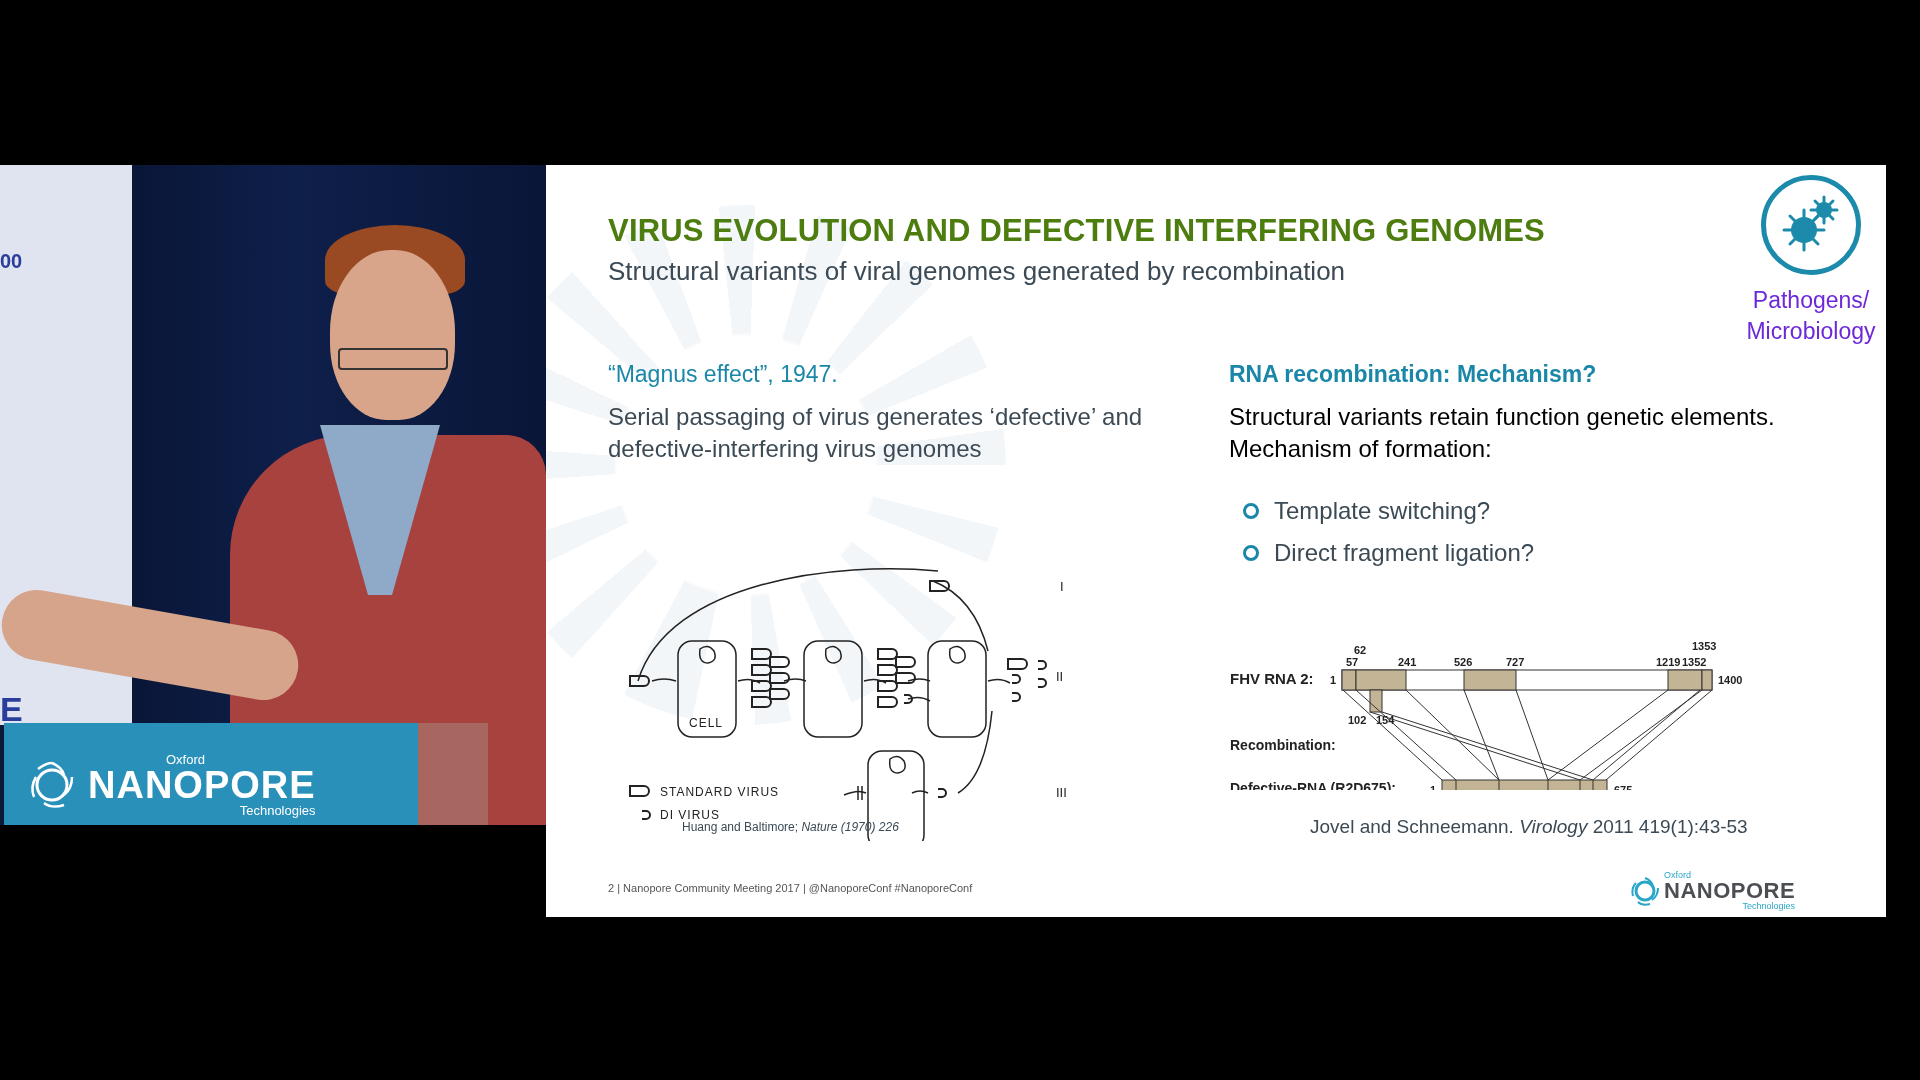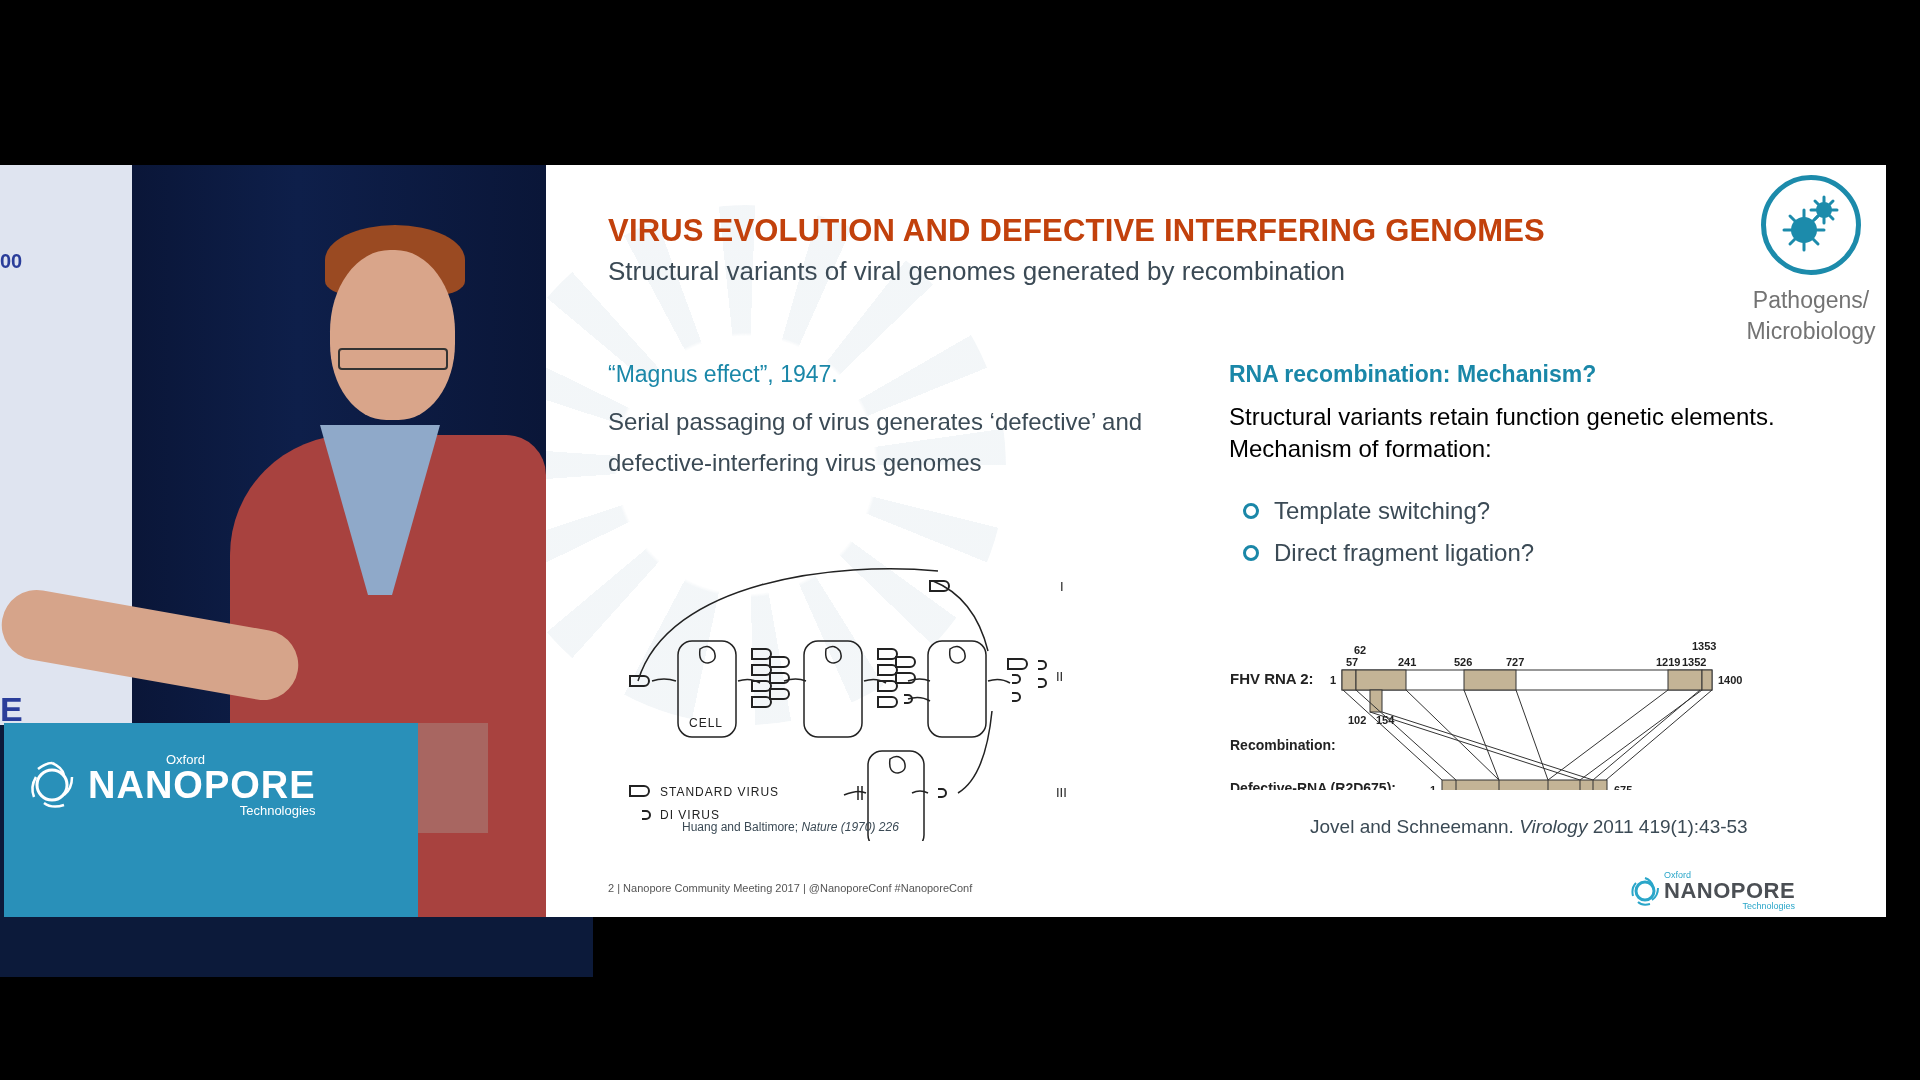--- a/index.html
+++ b/index.html
@@ -1,19 +1,19 @@
 <!DOCTYPE html>
 <html><head>
   <meta charset="utf-8">
   <style>
     html,body{margin:0;padding:0;background:#000;}
     body{width:1920px;height:1080px;position:relative;overflow:hidden;font-family:"Liberation Sans",sans-serif;}
     .frame{position:absolute;left:0;top:165px;width:1920px;height:752px;background:#000;}
     
-    .camera{position:absolute;left:0;top:0;width:546px;height:812px;overflow:hidden;background:#0c1a3a;padding-left:47px;}
+    .camera{position:absolute;left:0;top:0;width:546px;height:660px;overflow:hidden;background:#0c1a3a;padding-left:47px;}
     .screen-bg{position:absolute;left:0;top:0;width:132px;height:560px;background:#dfe4f0;}
     .screen-text-00{position:absolute;left:0;top:85px;font-weight:bold;color:#2a3d9a;font-size:20px;}
     .screen-text-e{position:absolute;left:0;top:525px;font-weight:bold;color:#2a3d9a;font-size:34px;}
     .curtain{position:absolute;left:132px;top:0;width:414px;height:752px;background:linear-gradient(90deg,#0a1638 0%,#0e1f4a 40%,#0a1638 100%);}
     .person-body{position:absolute;left:230px;top:270px;width:316px;height:482px;background:#a8423f;border-radius:120px 40px 0 0;}
     .person-shirt{position:absolute;left:320px;top:260px;width:120px;height:170px;background:#8fa9c9;clip-path:polygon(0 0,100% 0,60% 100%,40% 100%);}
     .person-head{position:absolute;left:330px;top:85px;width:125px;height:170px;background:#d9a58a;border-radius:48% 48% 45% 45%;}
     .person-hair{position:absolute;left:325px;top:60px;width:140px;height:70px;background:#9a4a22;border-radius:50% 50% 20% 20%;}
     .person-glasses{position:absolute;left:338px;top:183px;width:110px;height:22px;border:2px solid #333;border-radius:4px;box-sizing:border-box;}
     .person-arm{position:absolute;left:0;top:445px;width:300px;height:70px;background:#d6a48a;transform:rotate(10deg);border-radius:35px;}
@@ -21,27 +21,27 @@
     .podium-logo{position:absolute;left:20px;top:30px;display:flex;align-items:center;gap:8px;color:#fff;}
     .podium-logo .sub1{font-size:13px;margin-left:78px;line-height:1;}
     .podium-logo .main{font-size:38px;font-weight:bold;letter-spacing:1px;line-height:1;}
     .podium-logo .sub2{font-size:13px;text-align:right;line-height:1;}
     .podium-glass{position:absolute;left:418px;top:558px;width:70px;height:110px;background:rgba(170,170,160,0.35);}
     
     .slide{position:absolute;left:546px;top:0;width:1340px;height:752px;background:#fff;overflow:hidden;}
     .watermark{position:absolute;left:-60px;top:40px;width:520px;height:520px;border-radius:50%;
       background:repeating-conic-gradient(from 200deg,rgba(200,215,225,0.22) 0deg 8deg,transparent 8deg 22deg);
       -webkit-mask:radial-gradient(circle,transparent 35%,#000 36%);mask:radial-gradient(circle,transparent 35%,#000 36%);}
-    .title{position:absolute;left:62px;top:48px;font-size:31px;font-weight:bold;color:#c2410c;letter-spacing:0.2px;text-align:right;}
+    .title{position:absolute;left:62px;top:48px;font-size:31px;font-weight:bold;color:#4d7c0f;letter-spacing:0.2px;text-align:right;}
     .subtitle{position:absolute;left:62px;top:91px;font-size:26px;color:#3b4a55;}
     .badge{position:absolute;left:1200px;top:10px;width:130px;text-align:center;}
     .badge-circle{width:100px;height:100px;margin:0 auto;border:5px solid #1c8bab;border-radius:50%;box-sizing:border-box;position:relative;}
-    .badge-label{font-size:23px;color:#737373;line-height:31px;margin-top:10px;}
+    .badge-label{font-size:23px;color:#6d28d9;line-height:31px;margin-top:10px;}
     .h-left{position:absolute;left:62px;top:196px;font-size:23px;font-weight:normal;color:#1a87a8;}
-    .p-left{position:absolute;left:62px;top:236px;width:590px;font-size:24px;line-height:41px;color:#3b4a55;}
+    .p-left{position:absolute;left:62px;top:236px;width:590px;font-size:24px;line-height:32px;color:#3b4a55;}
     .h-right{position:absolute;left:683px;top:196px;font-size:23px;font-weight:bold;color:#1a87a8;}
     .p-right{position:absolute;left:683px;top:236px;width:620px;font-size:24px;line-height:32px;color:#000000;}
     .bullets{position:absolute;left:683px;top:313px;list-style:none;margin:12px;padding:0;}
     .bullets li{display:flex;align-items:center;font-size:24px;color:#3b4a55;height:42px;}
     .bullet-ring{width:10px;height:10px;border:3px solid #1a87a8;border-radius:50%;margin-right:15px;margin-left:2px;}
     .diagram-left{position:absolute;left:62px;top:316px;width:620px;height:360px;}
     .caption-left{position:absolute;left:136px;top:655px;font-size:12px;color:#3b4a55;}
     .diagram-right{position:absolute;left:660px;top:405px;width:680px;height:220px;}
     .caption-right{position:absolute;left:764px;top:640px;font-size:19px;color:#3b4a55;margin-top:11px;}
     .footer{position:absolute;left:62px;top:717px;font-size:11px;color:#555;}

